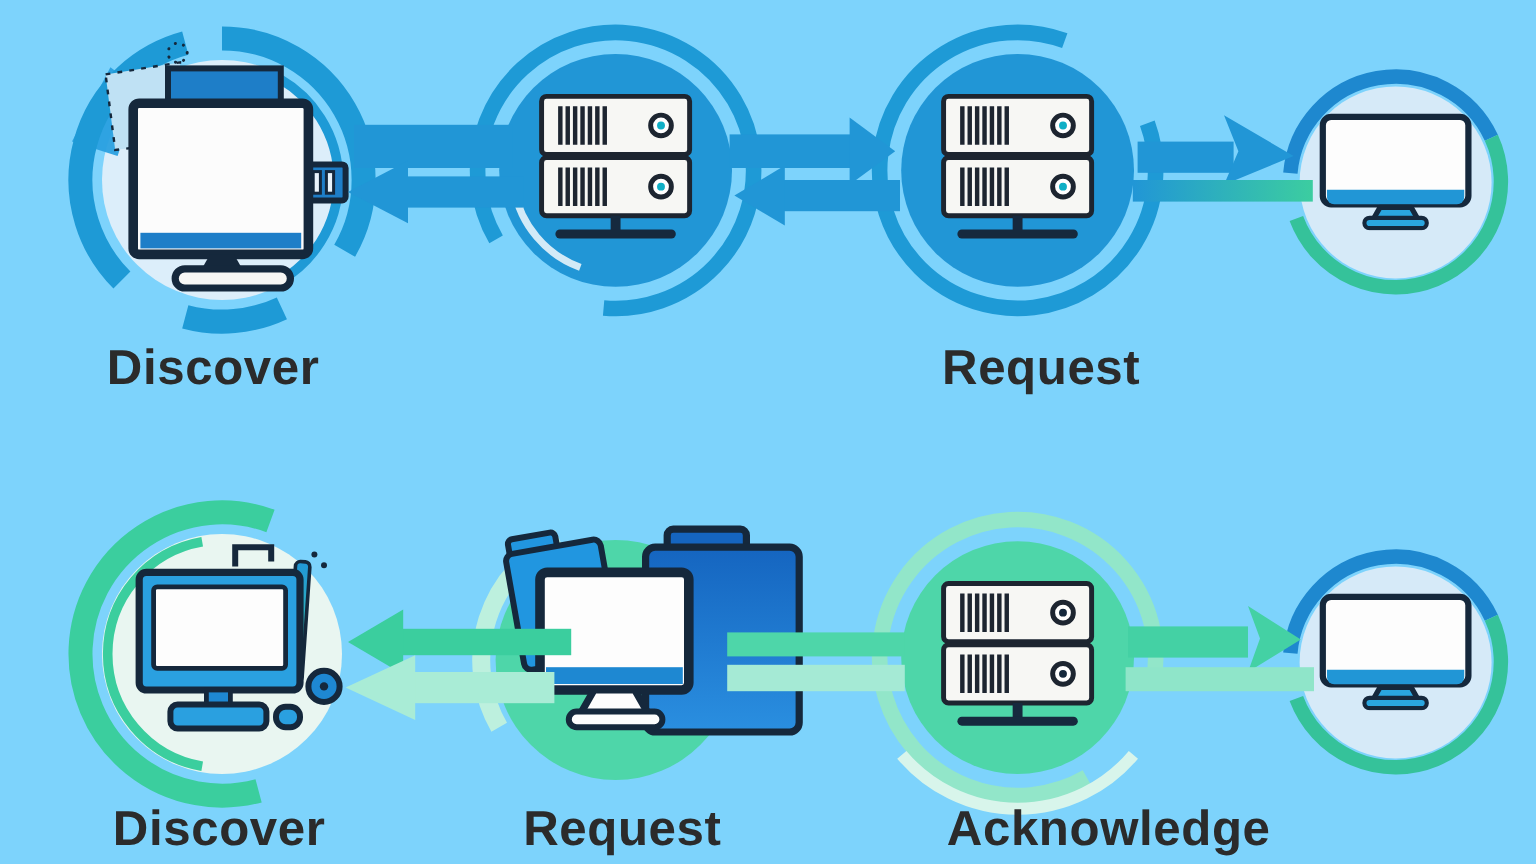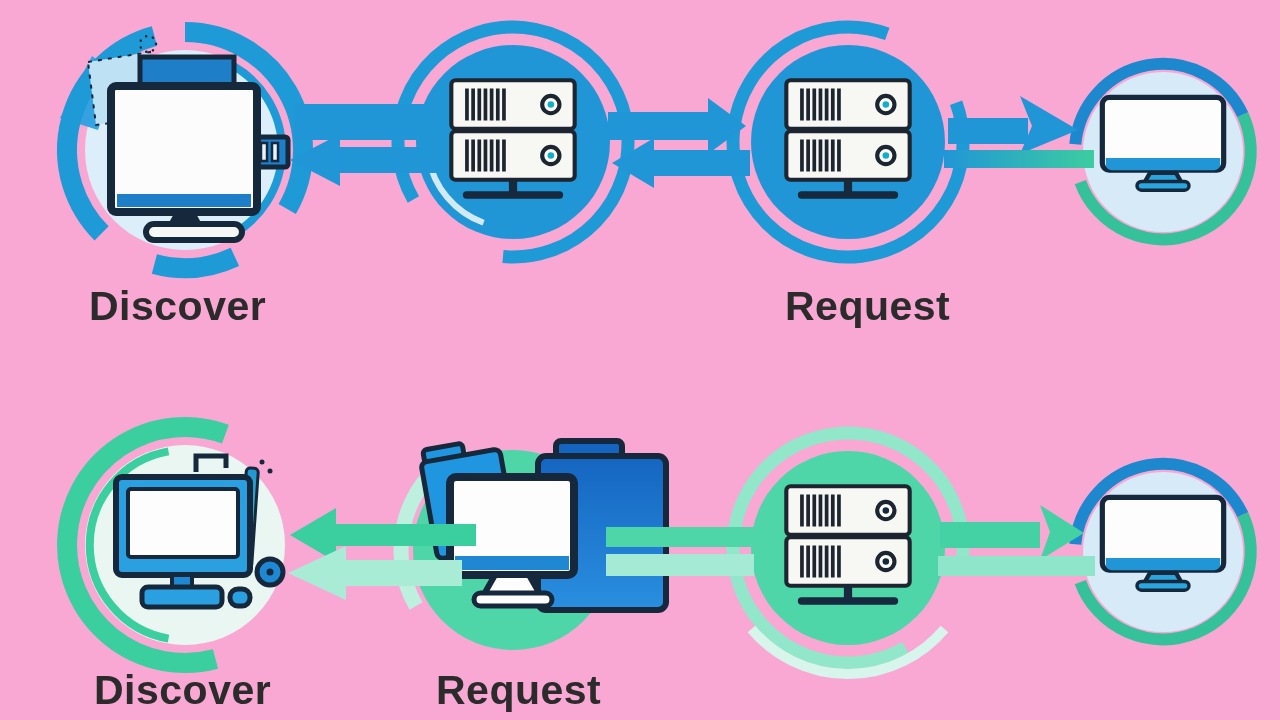--- a/index.html
+++ b/index.html
@@ -1,17 +1,17 @@
 <!DOCTYPE html>
 <html><head>
 <meta charset="utf-8">
 <style>
   html,body{margin:0;padding:0;background:#ffffff;}
   #canvas{
-    position:relative;width:1280px;height:720px;background:#f9a8d4;
+    position:relative;width:1280px;height:720px;background:#7dd3fc;
     overflow:hidden;font-family:"Liberation Sans",sans-serif;text-align:center;
   }
   #art{position:absolute;left:0;top:0;}
   .label{
     position:absolute;font-size:41px;font-weight:600;color:#2b2b2b;
     line-height:1.1;letter-spacing:0.5px;white-space:nowrap;
     font-family:"Liberation Sans",sans-serif;
   }
   .r1{top:284px;}
   .r2{top:668px;}
@@ -208,14 +208,15 @@
       </g>
       <rect x="938" y="556" width="157" height="20" fill="#8fe5c9"></rect>
     </g>
   </g>
 </svg>
 
 <div class="label r1 l-discover1">Discover</div>
 <div class="label r1 l-request1">Request</div>
 <div class="label r2 l-discover2">Discover</div>
 <div class="label r2 l-request2">Request</div>
+<div class="label r2 l-acknowledge">Acknowledge</div>
 
 </div>
 
 </body></html>

